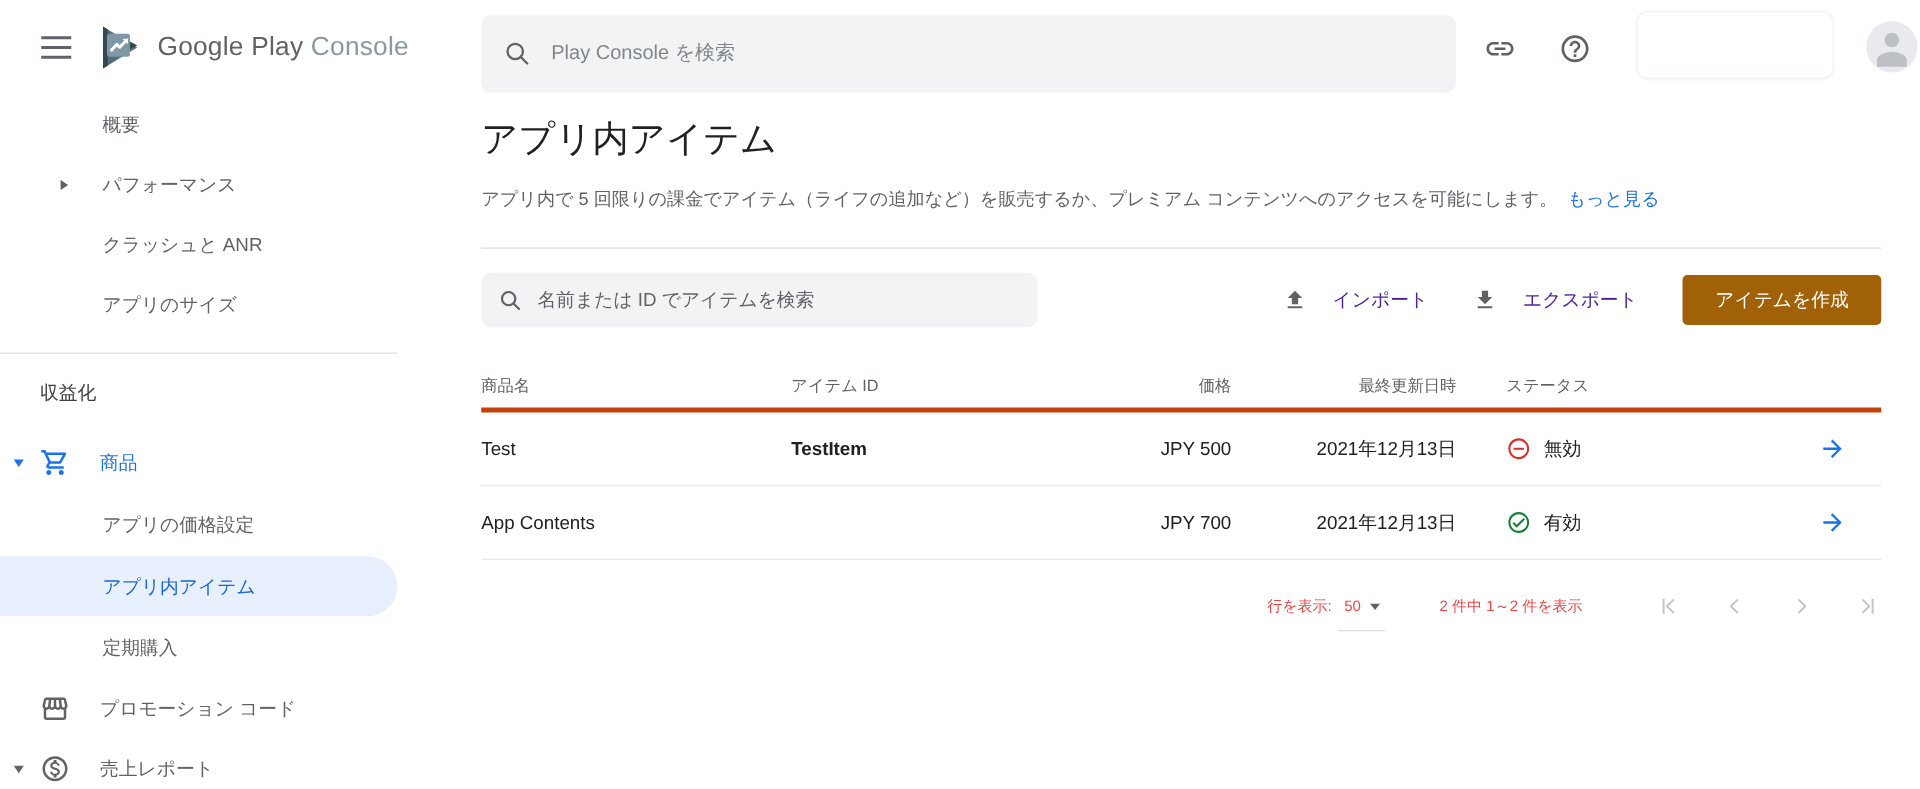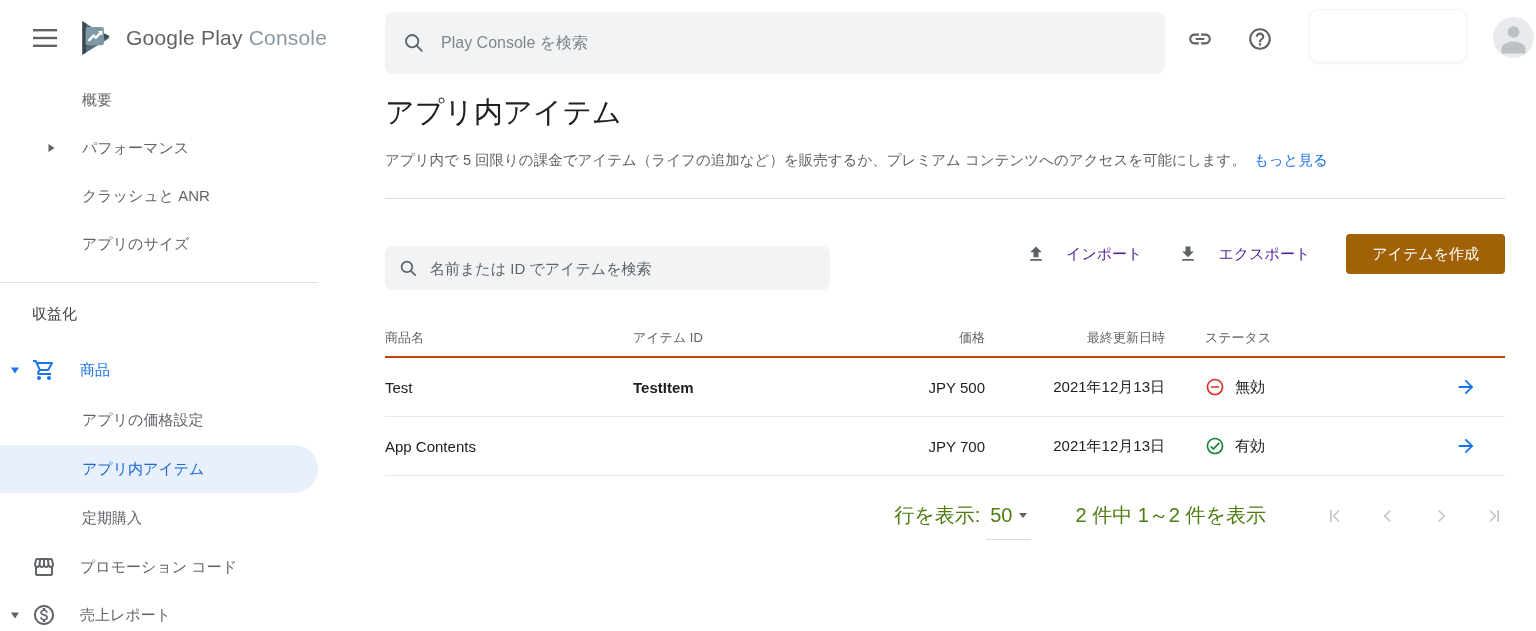--- a/index.html
+++ b/index.html
@@ -50,42 +50,42 @@
 
   
   .main { position:absolute; left:385px; top:76px; width:1120px; }
   .page-title { font-size:29px; font-weight:400; color:#202124; margin-top:14px; line-height:44px; }
   .page-desc { margin-top:16px; font-size:14.5px; color:#5f6368; line-height:20px; }
   .page-desc a { color:#1a73e8; text-decoration:none; margin-left:8px; cursor:pointer; }
   .section-divider { border-bottom:1px solid #dadce0; margin-top:28px; }
 
   .toolbar { margin-top:19px; display:flex; justify-content:space-between; align-items:center; }
   .tool-search { width:445px; height:44px; background:#f1f3f4; border-radius:8px;
-                 display:flex; align-items:center; padding:0 14px; gap:12px;margin-top:28px; }
+                 display:flex; align-items:center; padding:0 14px; gap:12px; }
   .tool-search input { flex:1; border:none; outline:none; background:transparent;
                        font-size:15px; color:#202124; font-family:inherit; }
   .tool-search input::placeholder { color:#5f6368; }
   .toolbar-right { display:flex; align-items:center; gap:36px; }
   .text-btn { display:flex; align-items:center; gap:20px; border:none; background:transparent;
               font-size:15px; color:#4c1d95; cursor:pointer; font-family:inherit; }
   .primary-btn { height:40px; padding:0 26px; background:#a16207; color:#fff; border:none;
                  border-radius:4px; font-size:15px; cursor:pointer; font-family:inherit; }
 
   .trow { display:grid; grid-template-columns:248px 230px 122px 180px 215px 1fr; align-items:center; }
-  .table-header { margin-top:30px; height:38px; border-bottom:2px solid #c2410c;
+  .table-header { margin-top:30px; height:38px; border-bottom:4px solid #c2410c;
                   font-size:13px; color:#5f6368; }
   .table-row { height:59px; border-bottom:1px solid #e8eaed; font-size:15px; color:#202124; }
   .cell-right { text-align:right; }
   .cell-status { padding-left:40px; display:flex; align-items:center; gap:10px; }
   .cell-action { display:flex; justify-content:flex-end; padding-right:26px; }
   .bold { font-weight:bold; }
   .row-arrow { border:none; background:transparent; cursor:pointer; display:flex; padding:2px; }
 
   .pagination { margin-top:26px; display:flex; justify-content:flex-end; align-items:center;
-                gap:46px; font-size:20px; color:#4d7c0f; }
+                gap:46px; font-size:12px; color:#ef4444; }
   .rows-select { display:flex; align-items:center; gap:8px; }
   .select-box { position:relative; display:flex; align-items:center; gap:7px; padding:0 2px; cursor:pointer; }
   .select-box::after { content:""; position:absolute; left:-2px; right:-2px; bottom:-13px;
                        border-bottom:1px solid #dadce0; }
   .caret { width:0; height:0; border-left:4.5px solid transparent; border-right:4.5px solid transparent;
            border-top:5.5px solid #5f6368; }
   .pager { display:flex; align-items:center; gap:31px; margin-left:12px; }
   .pager button { border:none; background:transparent; display:flex; cursor:default; padding:0; }
 </style>
 </head>

